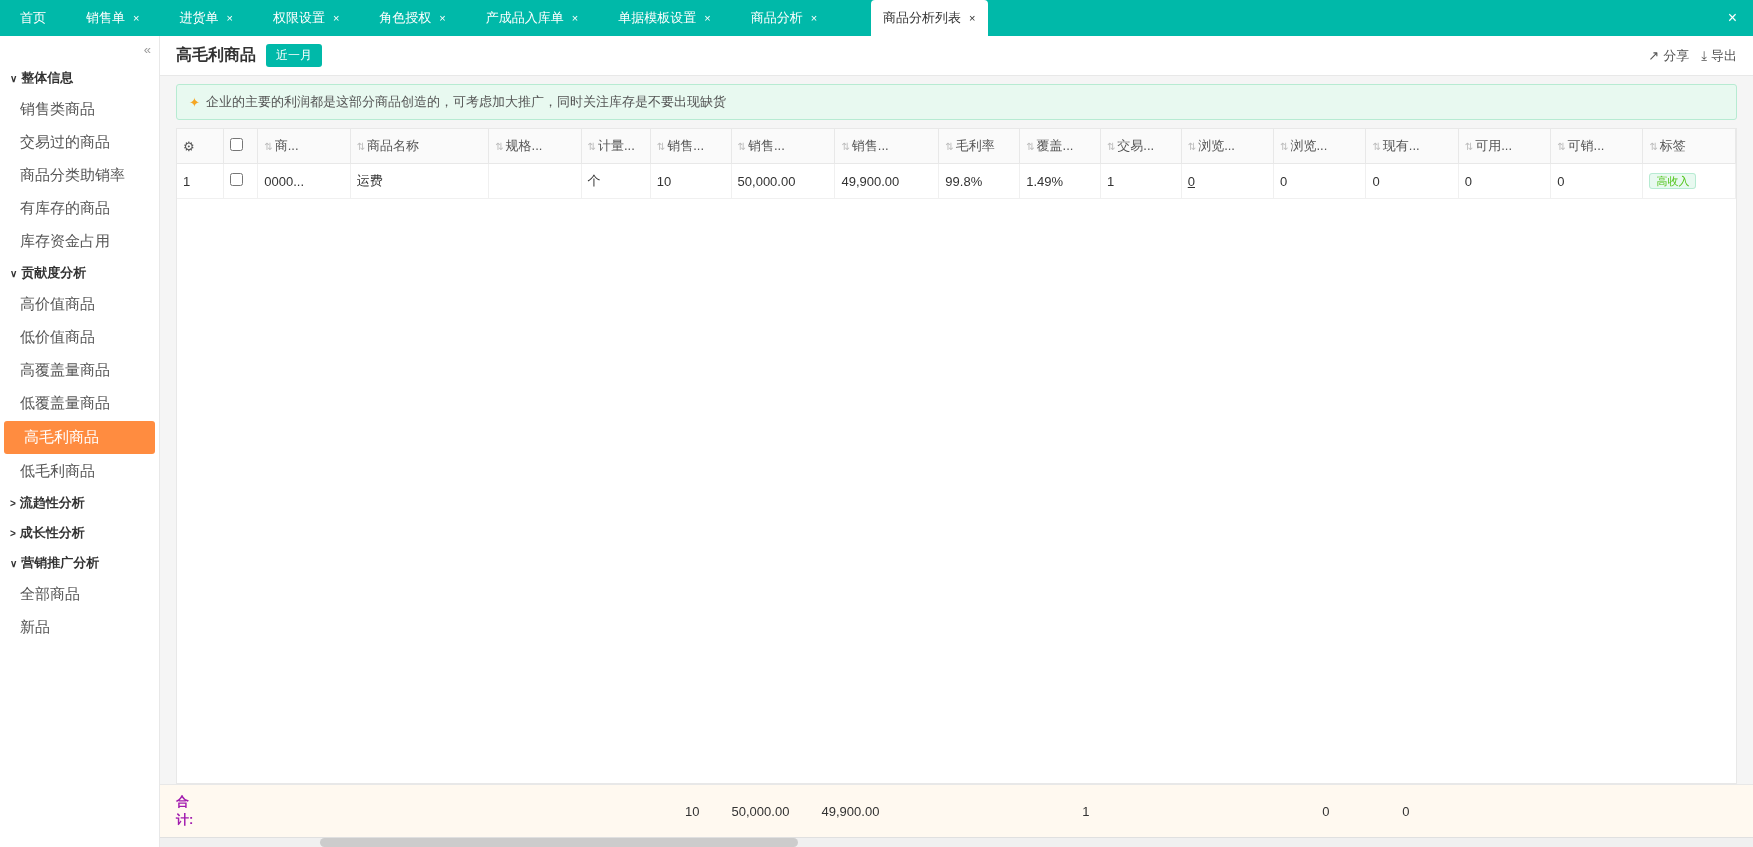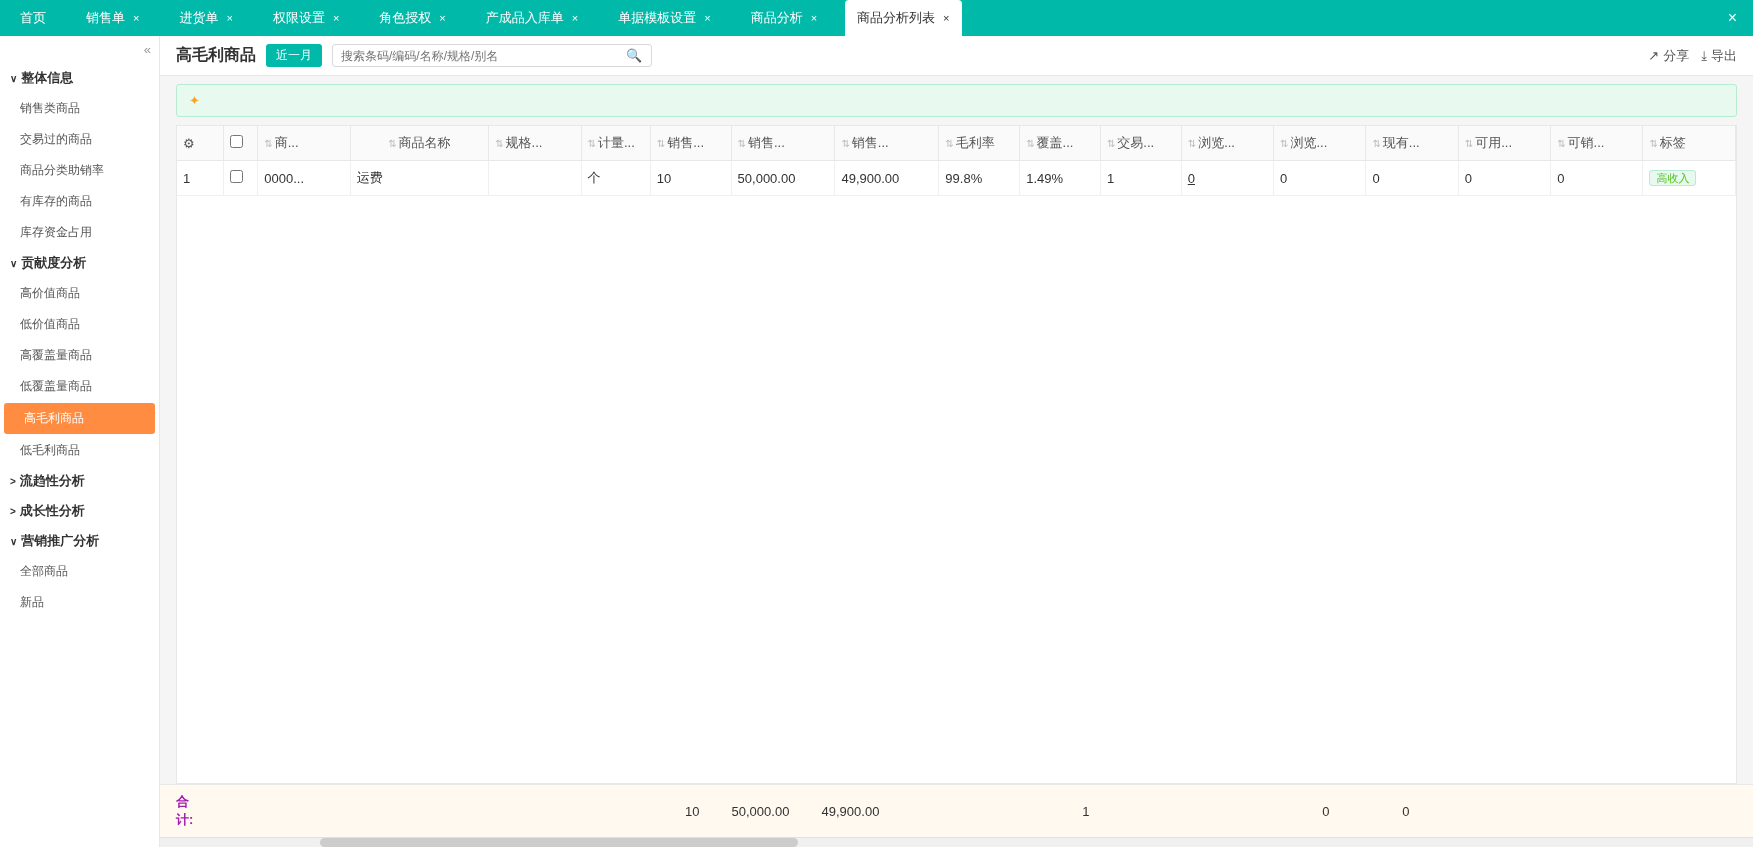--- a/index.html
+++ b/index.html
@@ -18,21 +18,21 @@
       display: flex;
       align-items: center;
       color: #fff;
       padding: 0 12px;
       height: 36px;
       cursor: pointer;
       white-space: nowrap;
       font-size: 13px;
       gap: 4px;
     }
-    .top-nav .nav-item.active { background: #fff; color: #333; border-radius: 4px 4px 0 0; }
+    .top-nav .nav-item.active { background: #fff; color: #333; border-radius: 4px 4px 0 0; margin-left: 26px; }
     .top-nav .nav-item .close-btn { font-size: 11px; color: inherit; margin-left: 4px; cursor: pointer; }
     .top-nav .spacer { flex: 1; }
     .top-nav .window-close { color: #fff; cursor: pointer; padding: 0 8px; font-size: 16px; }
 
     
     .main-layout {
       display: flex;
       height: calc(100vh - 36px);
     }
 
@@ -59,21 +59,21 @@
       font-weight: bold;
       font-size: 12px;
       cursor: pointer;
       gap: 4px;
     }
     .sidebar-group-header .arrow { font-size: 10px; }
     .sidebar-item {
       padding: 7px 10px 7px 20px;
       color: #555;
       cursor: pointer;
-      font-size: 12px;
+      font-size: 15px;
       white-space: nowrap;
       overflow: hidden;
       text-overflow: ellipsis;
     }
     .sidebar-item.active { background: #ff8c40; color: #fff; border-radius: 3px; margin: 1px 4px; }
 
     
     .content-area {
       flex: 1;
       display: flex;
@@ -293,48 +293,45 @@
         <div class="sidebar-item">全部商品</div>
         <div class="sidebar-item">新品</div>
       </div>
   </div>
 
   <div class="content-area">
 
     <div class="content-header">
       <span class="content-title">高毛利商品</span>
       <button class="time-filter-btn">近一月</button>
-      <div class="search-box">
-        <input type="text" placeholder="搜索条码/编码/名称/规格/别名" style="">
-        <span class="search-icon">🔍</span>
-      </div>
       <div class="header-actions">
         <button class="action-btn">
           <span>↗</span>
           <span>分享</span>
         </button>
         <button class="action-btn">
           <span>⤓</span>
           <span>导出</span>
         </button>
       </div>
     </div>
 
     <div class="info-banner">
       <span class="info-icon">✦</span>
+      <span>企业的主要的利润都是这部分商品创造的，可考虑加大推广，同时关注库存是不要出现缺货</span>
     </div>
 
     <div class="table-wrapper">
       <table>
         <thead>
           <tr id="table-header-row">
               <th style="width: 40px;"><span style="cursor: pointer;">⚙</span></th>
               <th style="width: 30px;"><input type="checkbox" style=""></th>
               <th style="width: 80px;"><span class="sort-icon">⇅</span><span>商...</span></th>
-              <th style="width: 120px; text-align: center;"><span class="sort-icon">⇅</span><span>商品名称</span></th>
+              <th style="width: 120px;"><span class="sort-icon">⇅</span><span>商品名称</span></th>
               <th style="width: 80px;"><span class="sort-icon">⇅</span><span>规格...</span></th>
               <th style="width: 60px;"><span class="sort-icon">⇅</span><span>计量...</span></th>
               <th style="width: 70px;"><span class="sort-icon">⇅</span><span>销售...</span></th>
               <th style="width: 90px;"><span class="sort-icon">⇅</span><span>销售...</span></th>
               <th style="width: 90px;"><span class="sort-icon">⇅</span><span>销售...</span></th>
               <th style="width: 70px;"><span class="sort-icon">⇅</span><span>毛利率</span></th>
               <th style="width: 70px;"><span class="sort-icon">⇅</span><span>覆盖...</span></th>
               <th style="width: 70px;"><span class="sort-icon">⇅</span><span>交易...</span></th>
               <th style="width: 80px;"><span class="sort-icon">⇅</span><span>浏览...</span></th>
               <th style="width: 80px;"><span class="sort-icon">⇅</span><span>浏览...</span></th>

